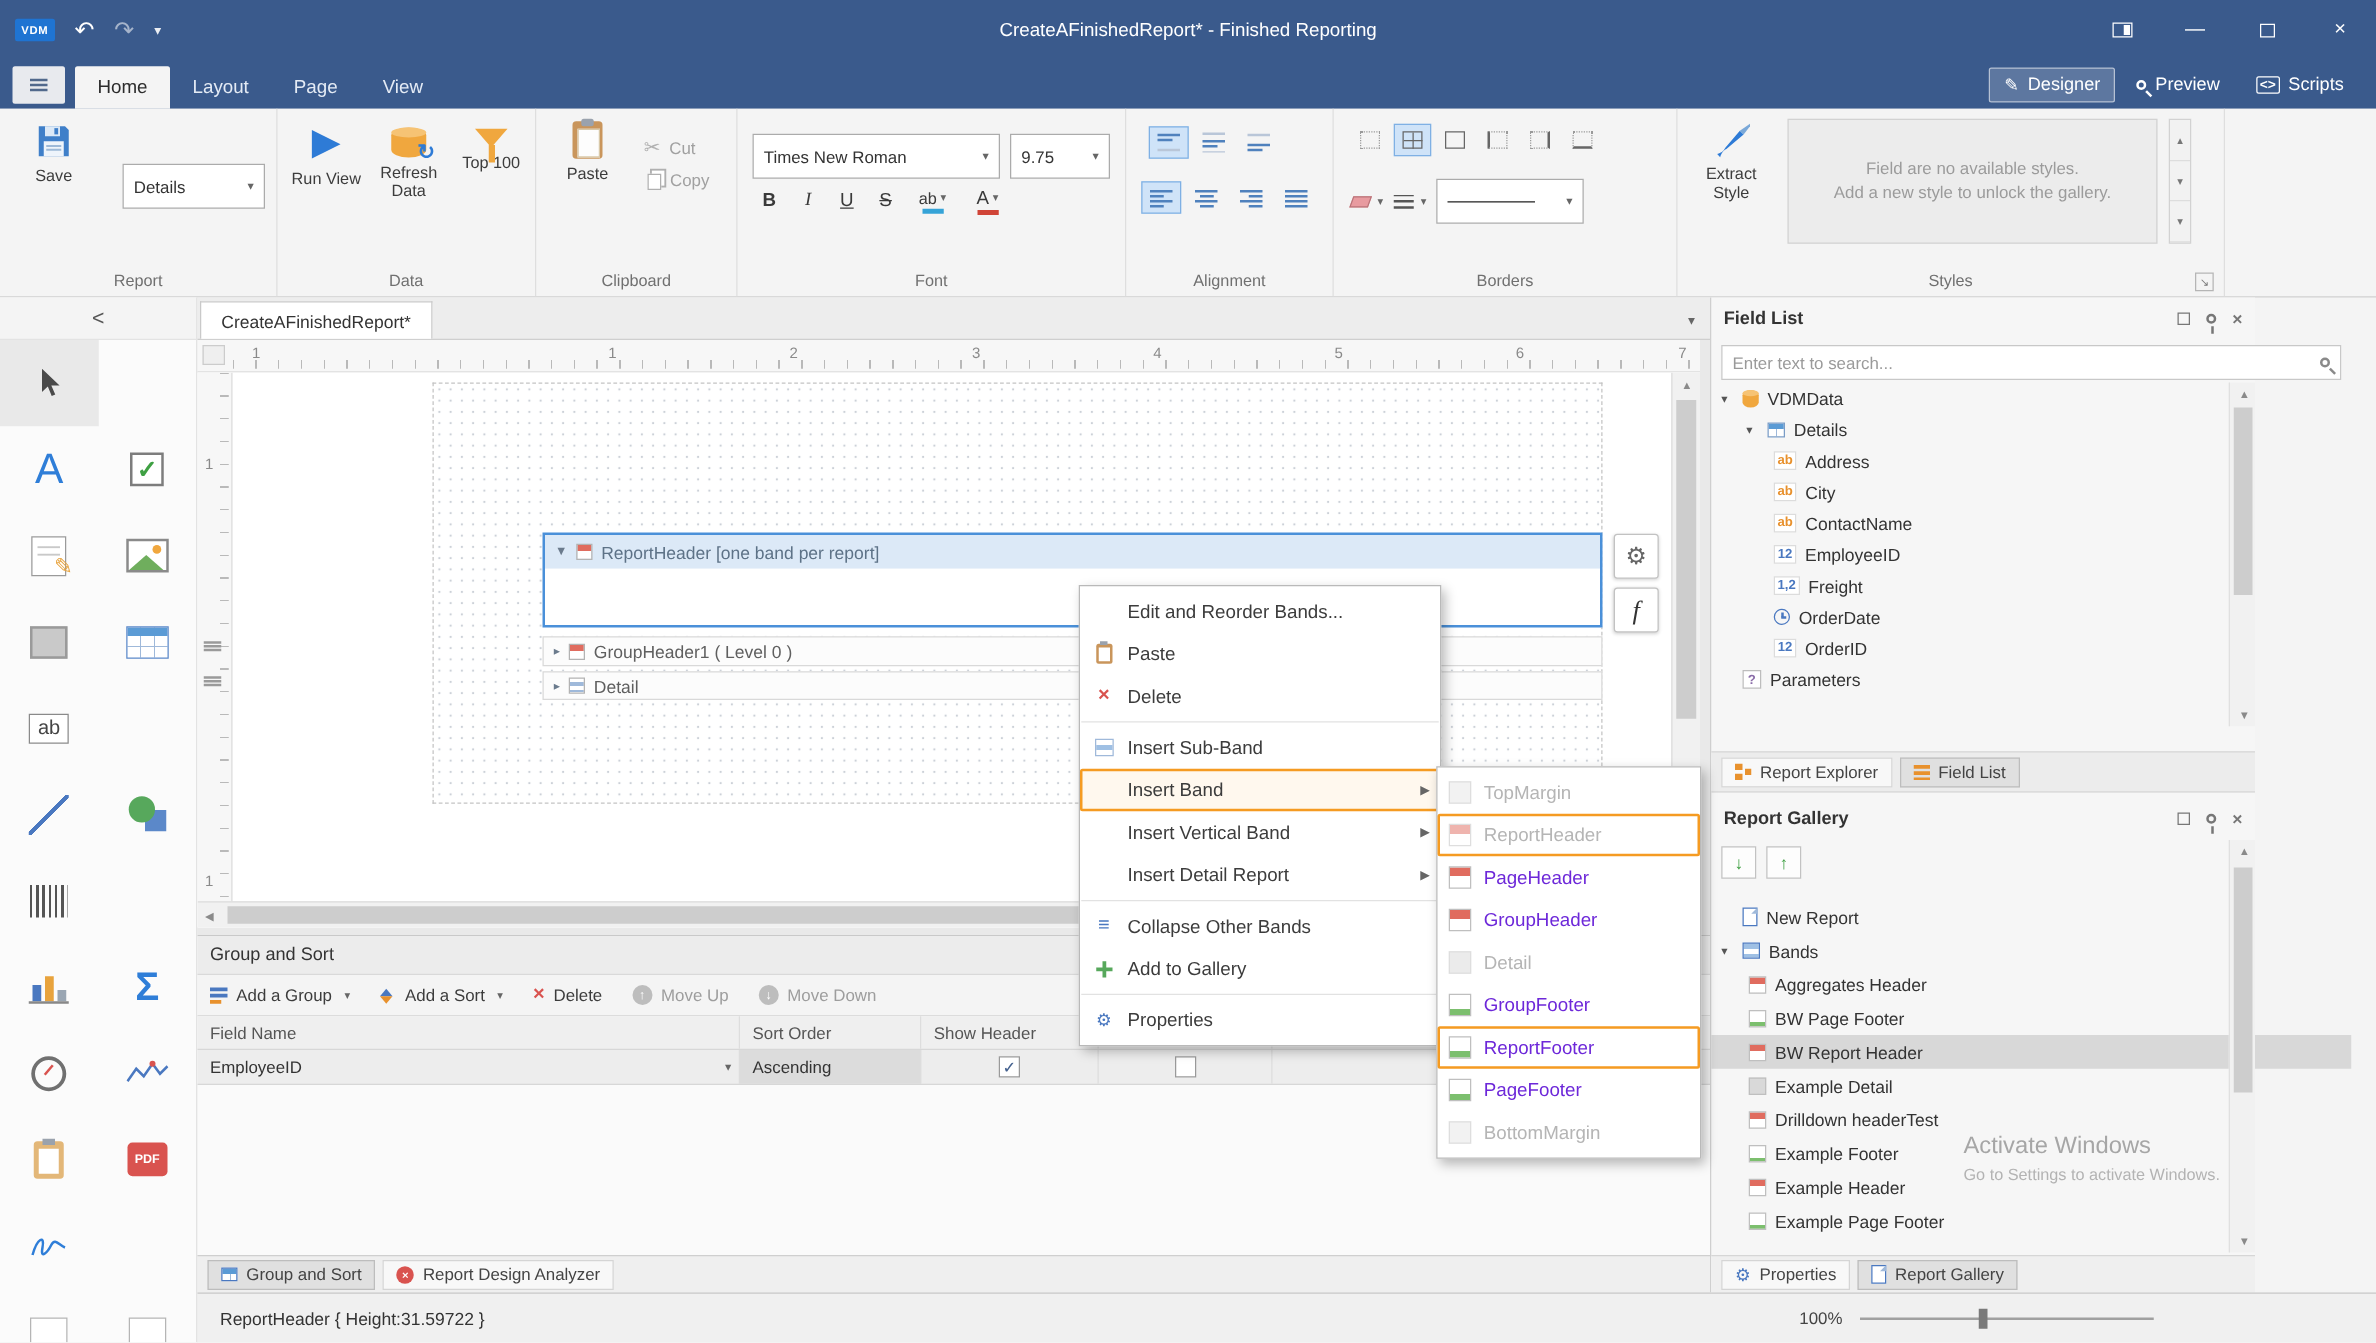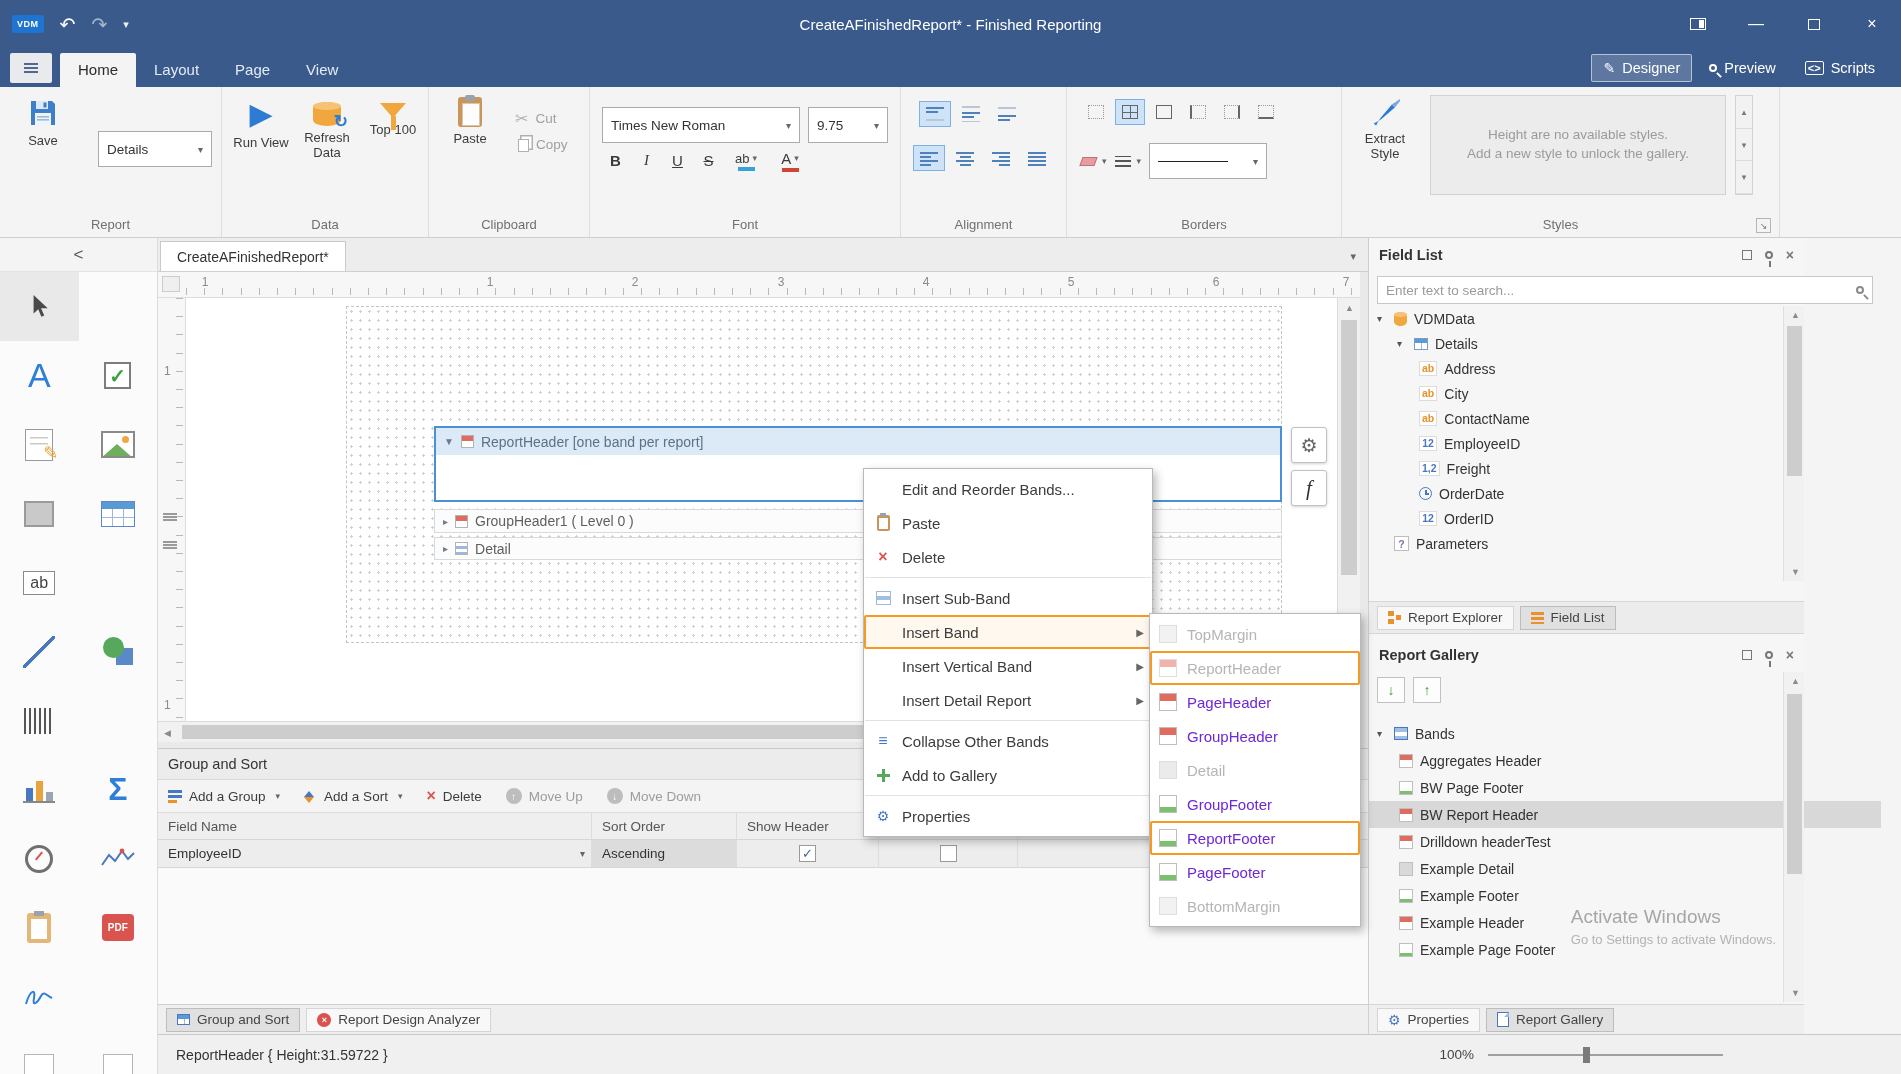--- a/index.html
+++ b/index.html
@@ -485,21 +485,21 @@
 
     <div class="rgroup g-styles">
       <div class="bigbtn" style="left:10px">
         <svg width="30" height="30" viewBox="0 0 24 24">
             <path d="M3 21c3-1 4.2-2 5.2-4l9.3-11 2.4 2.4-11 9.3c-2 1-3 2.2-4 5.3z" fill="#2e7bd6"></path>
             <path d="M17.5 6l9-6-6.6 8.4z" fill="#7aa8d8"></path>
           </svg>
         <span class="blabel">Extract Style</span>
       </div>
       <div class="styles-gallery">
-        <span>Height are no available styles.</span>
+        <span>Field are no available styles.</span>
         <span>Add a new style to unlock the gallery.</span>
       </div>
       <div class="styles-scroll">
         <span>▴</span>
         <span>▾</span>
         <span>▾</span>
       </div>
       <div class="launcher">↘</div>
       <div class="glabel">Styles</div>
     </div>
@@ -808,43 +808,48 @@
       </span>
     </div>
 
     <div class="rg-toolbar">
       <span class="sq-btn">↓</span>
       <span class="sq-btn">↑</span>
     </div>
 
     <div class="rg-tree">
       <div class="grow">
+          <span class="tcaret"></span>
+          <span class="nr-ic"></span>
+          <span>New Report</span>
+        </div>
+      <div class="grow">
           <span class="tcaret">▾</span>
           <span class="bands-ic"></span>
           <span>Bands</span>
         </div>
       <div class="grow child">
           <span class="g-ic hdr"></span>
           <span>Aggregates Header</span>
         </div>
       <div class="grow child">
           <span class="g-ic ftr"></span>
           <span>BW Page Footer</span>
         </div>
       <div class="grow child sel">
           <span class="g-ic hdr"></span>
           <span>BW Report Header</span>
         </div>
       <div class="grow child">
+          <span class="g-ic det"></span>
+          <span>Example Detail</span>
+        </div>
+      <div class="grow child">
           <span class="g-ic hdr"></span>
           <span>Drilldown headerTest</span>
-        </div>
-      <div class="grow child">
-          <span class="g-ic det"></span>
-          <span>Example Detail</span>
         </div>
       <div class="grow child">
           <span class="g-ic ftr"></span>
           <span>Example Footer</span>
         </div>
       <div class="grow child">
           <span class="g-ic hdr"></span>
           <span>Example Header</span>
         </div>
       <div class="grow child">

